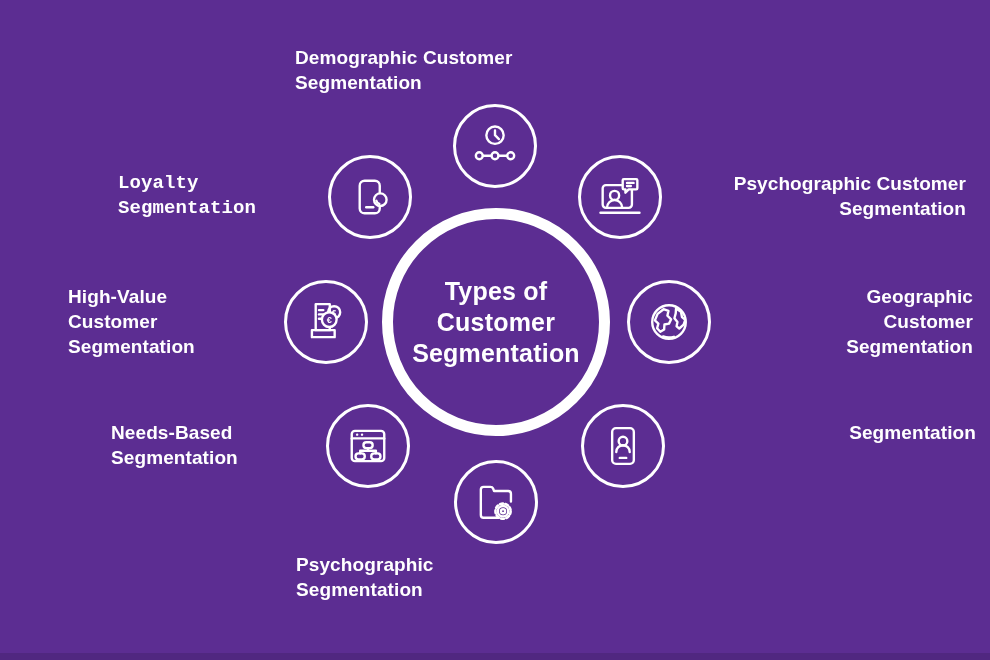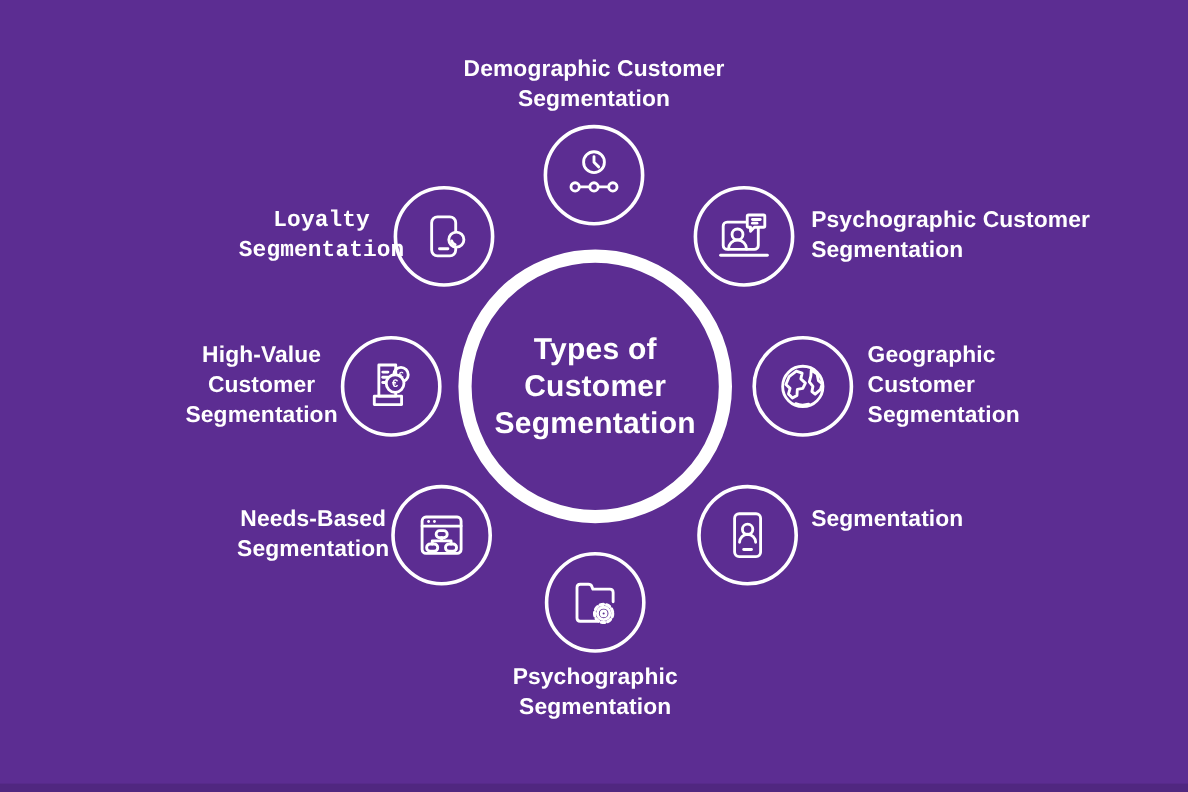--- a/index.html
+++ b/index.html
@@ -31,22 +31,22 @@
   }
   .node-circle svg{
     width:52px;height:52px;
     stroke:#fff;fill:none;stroke-width:2.2;
     stroke-linecap:round;stroke-linejoin:round;
   }
   .label{
     position:absolute;color:#fff;font-weight:bold;
     font-size:19px;line-height:25px;letter-spacing:0.1px;
   }
-  .ta-c{text-align:center;}
-  .ta-l{text-align:left;}
+  .ta-c{}
+  .ta-l{text-align:right;}
 
   
   .pos-demographic  {left:453px;top:104px;}
   .pos-loyalty      {left:328px;top:155px;}
   .pos-psychographic{left:578px;top:155px;}
   .pos-high-value   {left:284px;top:280px;}
   .pos-geographic   {left:627px;top:280px;}
   .pos-needs-based  {left:326px;top:404px;}
   .pos-technographic{left:581px;top:404px;}
   .pos-firmographic {left:454px;top:460px;}

